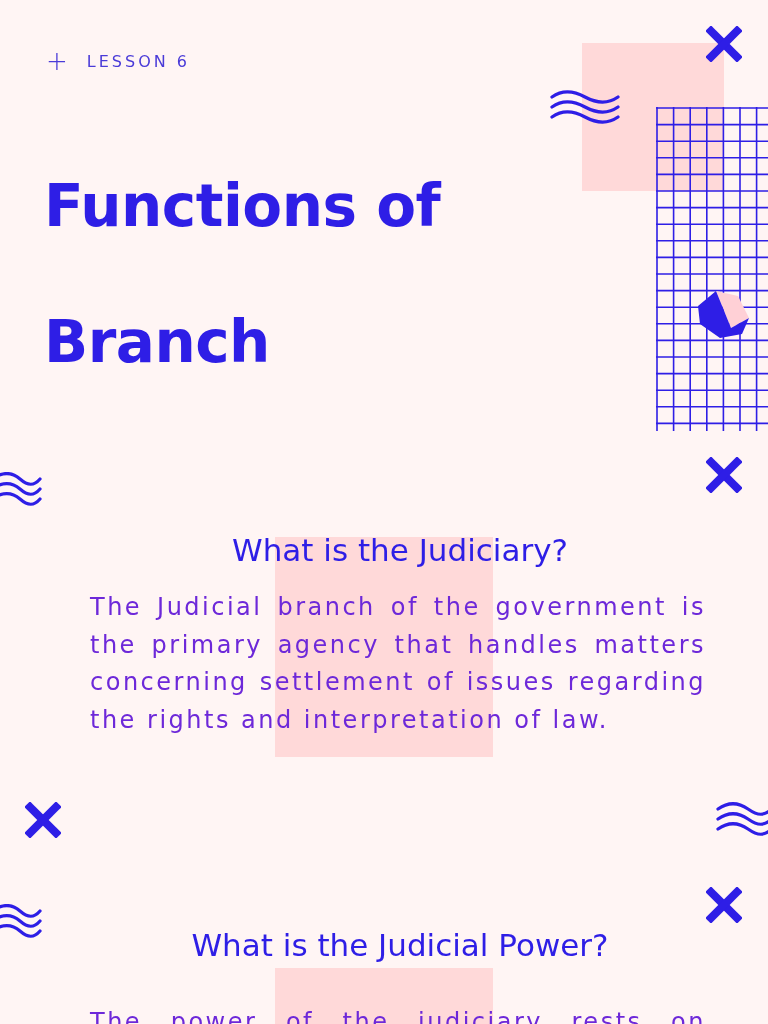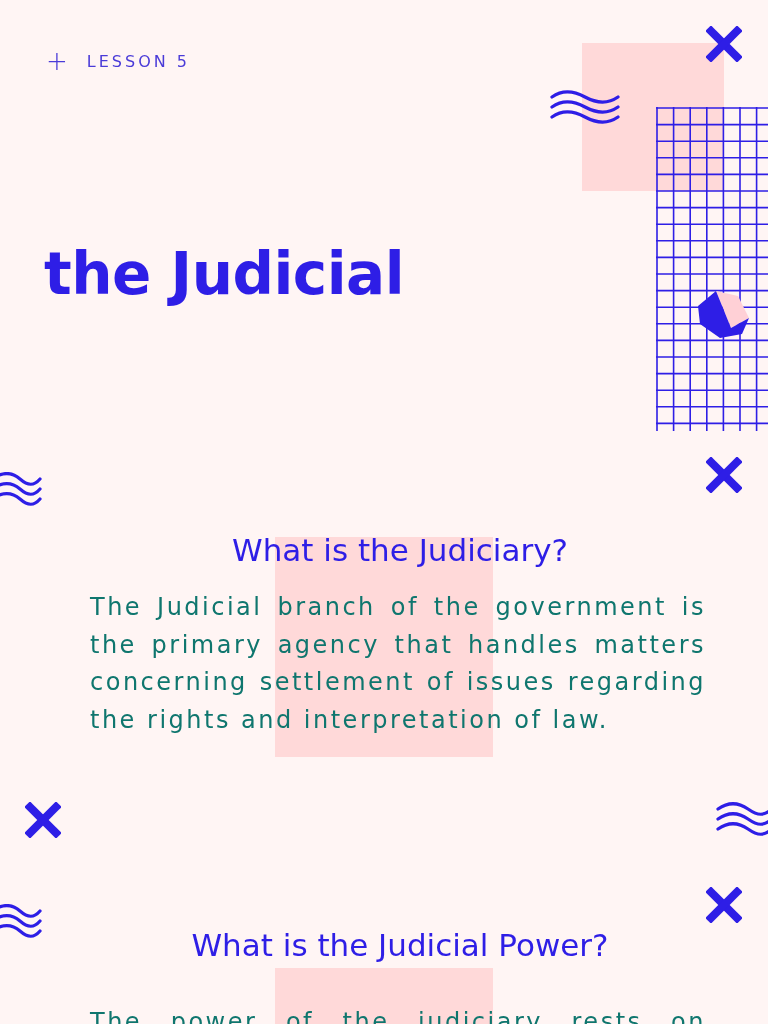--- a/index.html
+++ b/index.html
@@ -21,21 +21,21 @@
     font-size:58px; line-height:68px; font-weight:bold; color:#2e1ee6;
     letter-spacing:-0.5px;
   }
   .h2 {
     left:0; width:768px; text-align:center; margin:16px;
     font-size:31px; font-weight:normal; color:#2e1ee6;
   }
   .para {
     left:90px; width:616px; margin:0;
     font-size:24px; line-height:37.5px; letter-spacing:2.5px;
-    text-align:justify; text-align-last:left; color:#0f766e;
+    text-align:justify; text-align-last:left; color:#6d28d9;
   }
   .para2 { text-align-last:justify; }
   .xmark { font-size:34px; font-weight:bold; color:#2e1ee6; line-height:1; }
   svg { display:block; }
 </style>
 </head>
 <body>
 
 <div class="abs pink" style="left:582px;top:43px;width:142px;height:148px;"></div>
 <div class="abs pink" style="left:275px;top:537px;width:218px;height:220px;"></div>
@@ -73,26 +73,27 @@
   </g>
 </svg>
 
 <svg class="abs" style="left:698px;top:288px;" width="54" height="52" viewBox="0 0 54 52">
   <polygon points="18,3 40,8 51,30 33,40" fill="#ffd0d6"></polygon>
   <polygon points="18,3 33,40 51,30 44,46 22,50 2,36 0,18" fill="#2e1ee6"></polygon>
 </svg>
 
 <div class="abs lesson">
   <span class="plus">+</span>
-  <span>LESSON 5</span>
+  <span>LESSON 6</span>
 </div>
 
 <h1 class="abs title">
+  <span>Functions of</span><br>
   <br>
-  <span>the Judicial</span><br>
+  <span>Branch</span>
 </h1>
 
 <div class="abs xmark" style="left:706px;top:26px;">
   <svg width="36" height="36" viewBox="0 0 36 36">
       <g stroke="#2e1ee6" stroke-width="8" stroke-linecap="square">
         <line x1="5" y1="5" x2="31" y2="31"></line>
         <line x1="31" y1="5" x2="5" y2="31"></line>
       </g>
     </svg>
 </div>

